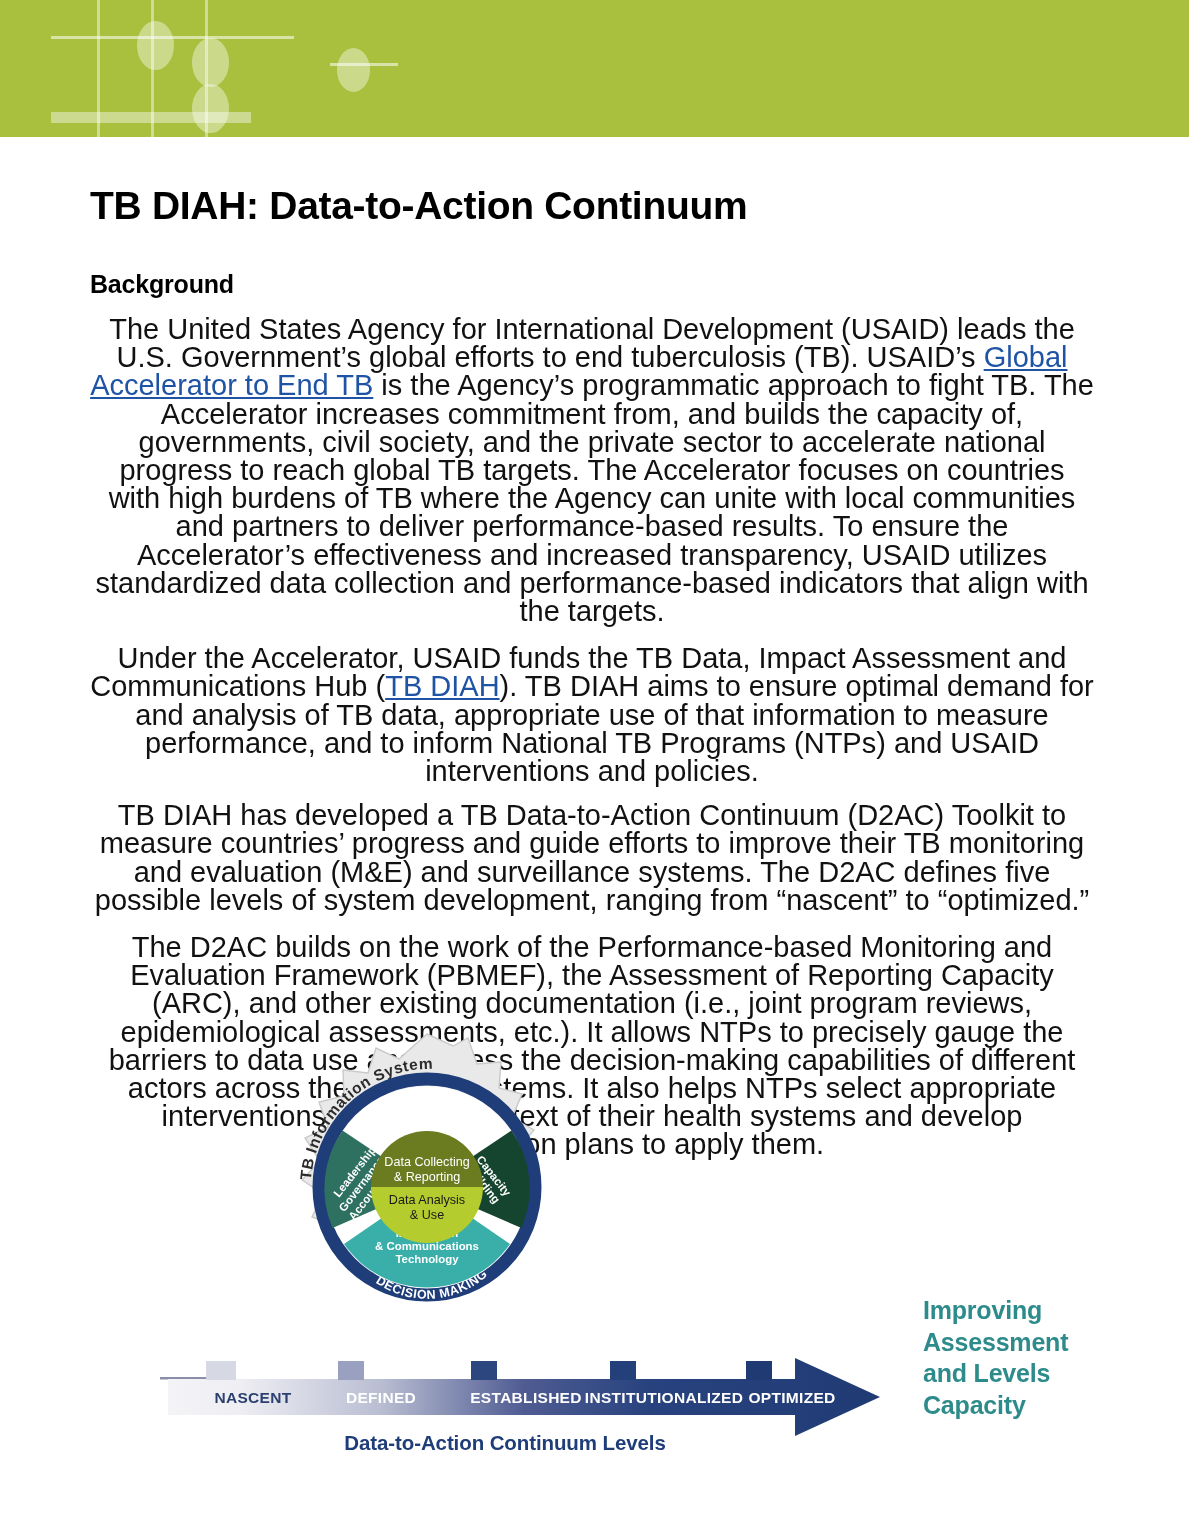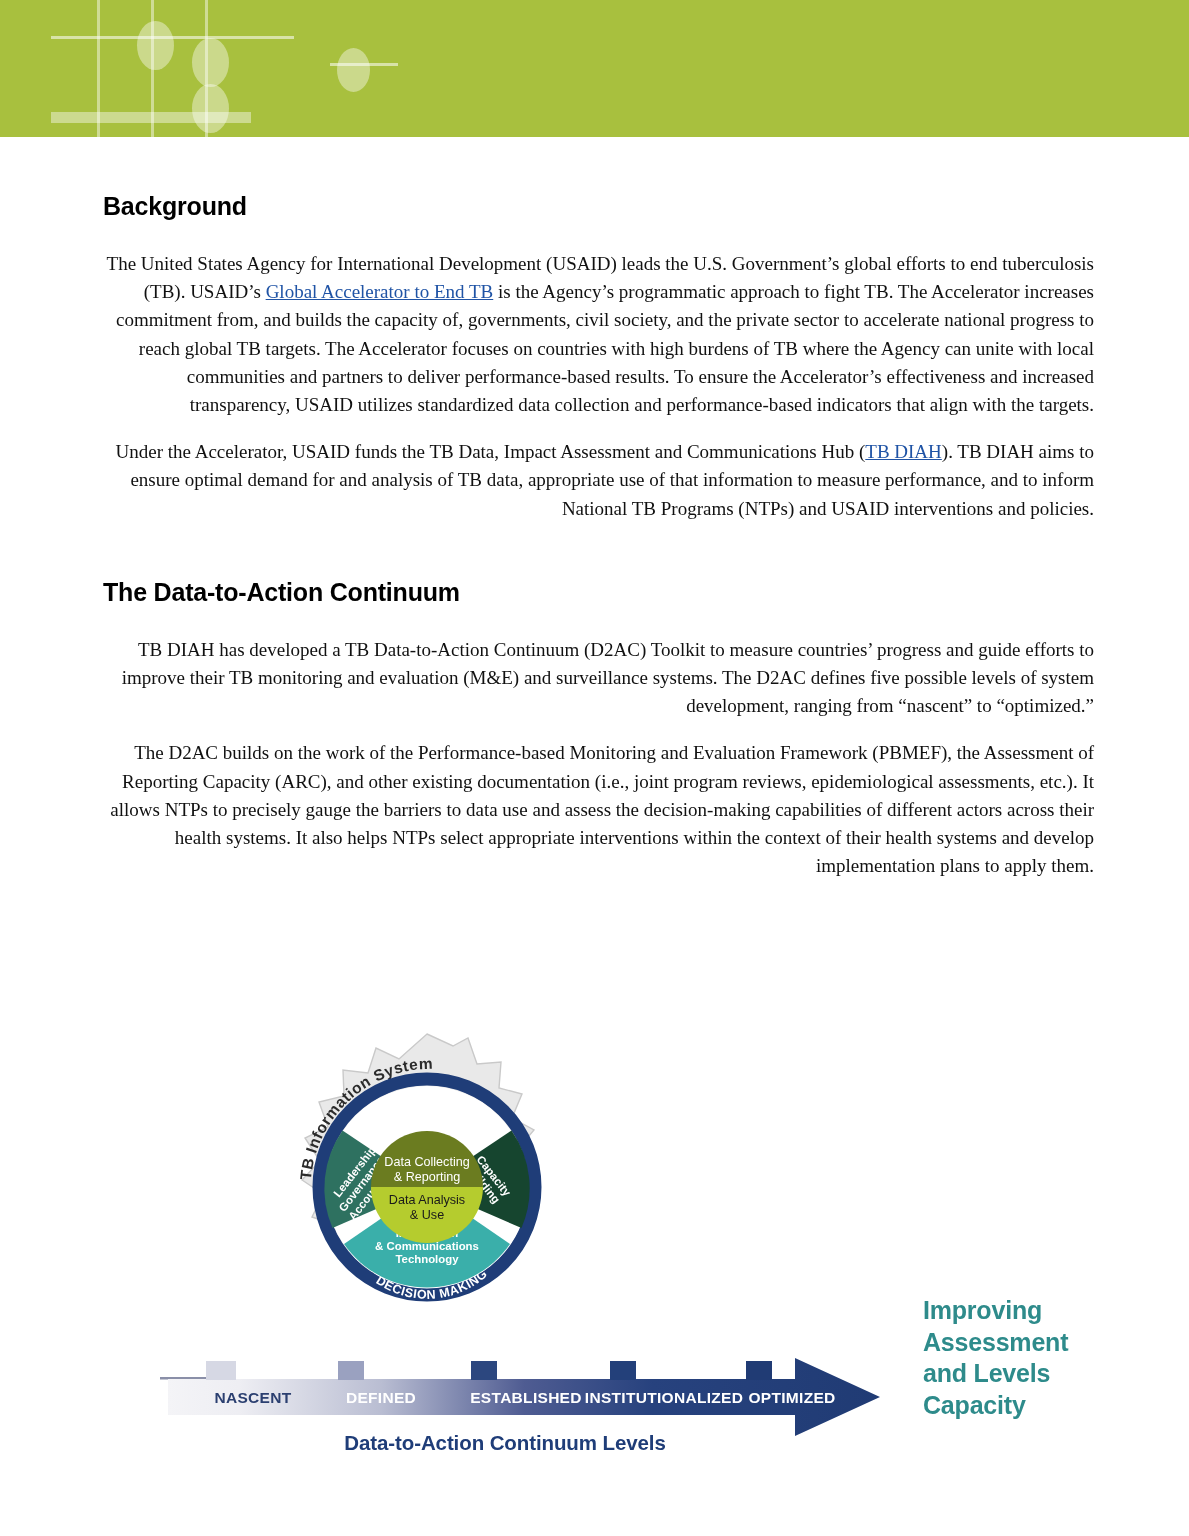--- a/index.html
+++ b/index.html
@@ -65,36 +65,36 @@
     margin: 0;
     padding: 48px 0 0 90px;
     font-family: "Liberation Sans", sans-serif;
     font-size: 39px;
     font-weight: bold;
     letter-spacing: -0.3px;
     color: #000000;
     line-height: 1.1;
   }
   h2.section {
-    margin: 13px;
+    margin: 0;
     padding: 41px 0 0 90px;
     font-family: "Liberation Sans", sans-serif;
     font-size: 25px;
     font-weight: bold;
     letter-spacing: -0.2px;
     color: #000000;
     line-height: 1.2;
   }
   p.body {
     margin: 0;
     padding: 16px 95px 0 90px;
-    font-family: Liberation Serif, serif;
-    font-size: 19px;
+    font-family: Liberation Sans, sans-serif;
+    font-size: 29px;
     line-height: 28.2px;
-    text-align: right;
+    text-align: center;
     color: #111111;
   }
   p.body.tight { padding-top: 19px; }
   a.doclink {
     color: #1f53a5;
     text-decoration: underline;
   }
 
   
   #figure {
@@ -150,28 +150,28 @@
     <div class="hdr-bar" style="left:51px; top:112px; width:200px;"></div>
 
     <div class="hdr-dot" style="left:137px; top:21px;  width:37px; height:49px;"></div>
     <div class="hdr-dot" style="left:192px; top:38px;  width:37px; height:49px;"></div>
     <div class="hdr-dot" style="left:192px; top:84px;  width:37px; height:49px;"></div>
     <div class="hdr-dot" style="left:337px; top:48px;  width:33px; height:44px;"></div>
   </div>
 
   <div id="doc">
 
+    <h1 id="title">TB DIAH: Data-to-Action Continuum</h1>
 
     <h2 class="section">Background</h2>
 
     <p class="body"><span>The United States Agency for International Development (USAID) leads the U.S. Government’s global efforts to end tuberculosis (TB). USAID’s </span><a class="doclink" href="#">Global Accelerator to End TB</a><span> is the Agency’s programmatic approach to fight TB. The Accelerator increases commitment from, and builds the capacity of, governments, civil society, and the private sector to accelerate national progress to reach global TB targets. The Accelerator focuses on countries with high burdens of TB where the Agency can unite with local communities and partners to deliver performance-based results. To ensure the Accelerator’s effectiveness and increased transparency, USAID utilizes standardized data collection and performance-based indicators that align with the targets.</span></p>
 
     <p class="body tight"><span>Under the Accelerator, USAID funds the TB Data, Impact Assessment and Communications Hub (</span><a class="doclink" href="#">TB DIAH</a><span>). TB DIAH aims to ensure optimal demand for and analysis of TB data, appropriate use of that information to measure performance, and to inform National TB Programs (NTPs) and USAID interventions and policies.</span></p>
 
-    <h2 class="section">The Data-to-Action Continuum</h2>
 
     <p class="body">TB DIAH has developed a TB Data-to-Action Continuum (D2AC) Toolkit to measure countries’ progress and guide efforts to improve their TB monitoring and evaluation (M&amp;E) and surveillance systems. The D2AC defines five possible levels of system development, ranging from “nascent” to “optimized.”</p>
 
     <p class="body tight">The D2AC builds on the work of the Performance-based Monitoring and Evaluation Framework (PBMEF), the Assessment of Reporting Capacity (ARC), and other existing documentation (i.e., joint program reviews, epidemiological assessments, etc.). It allows NTPs to precisely gauge the barriers to data use and assess the decision-making capabilities of different actors across their health systems. It also helps NTPs select appropriate interventions within the context of their health systems and develop implementation plans to apply them.</p>
   </div>
 
   <div id="figure">
 
     <div id="gear-wrap">
       <svg viewBox="0 0 310 310" width="310" height="310">

